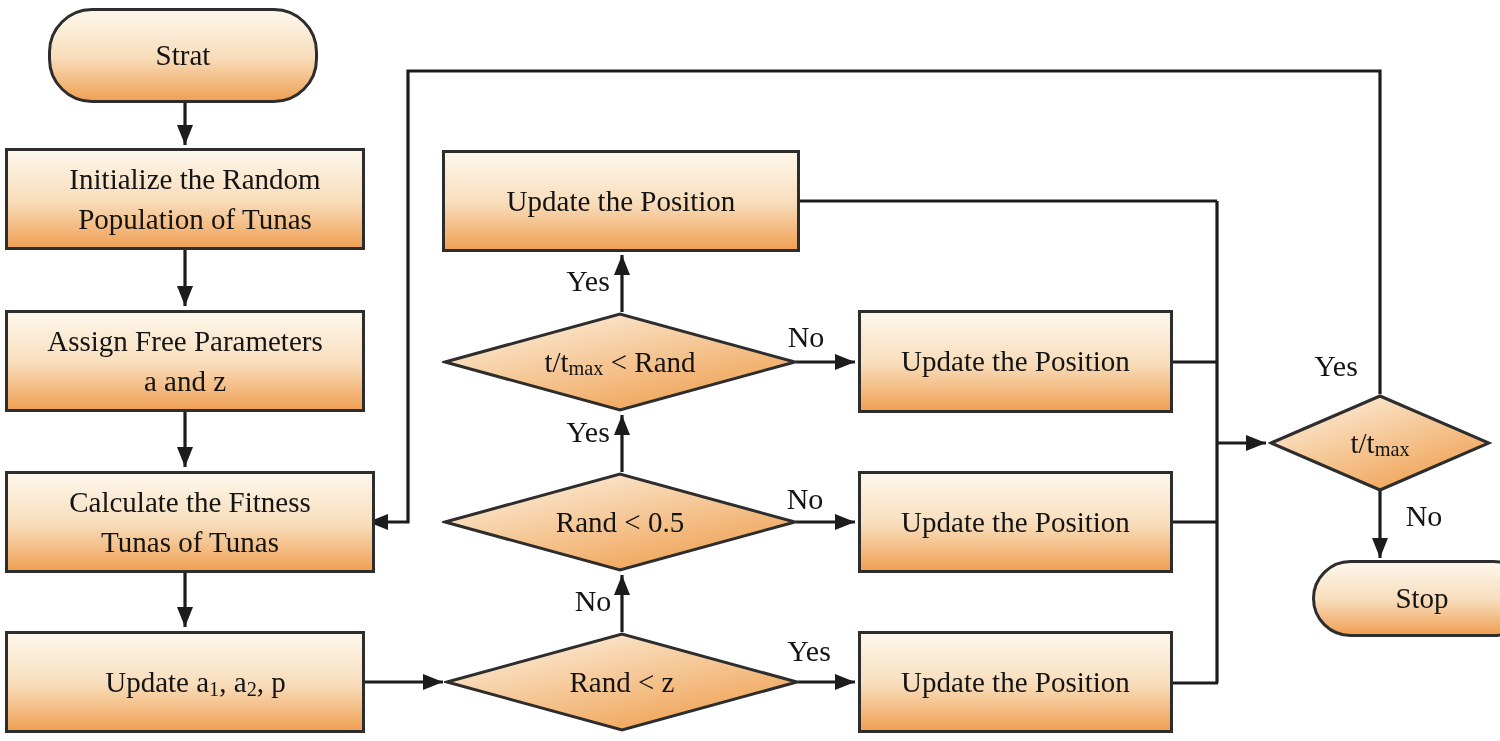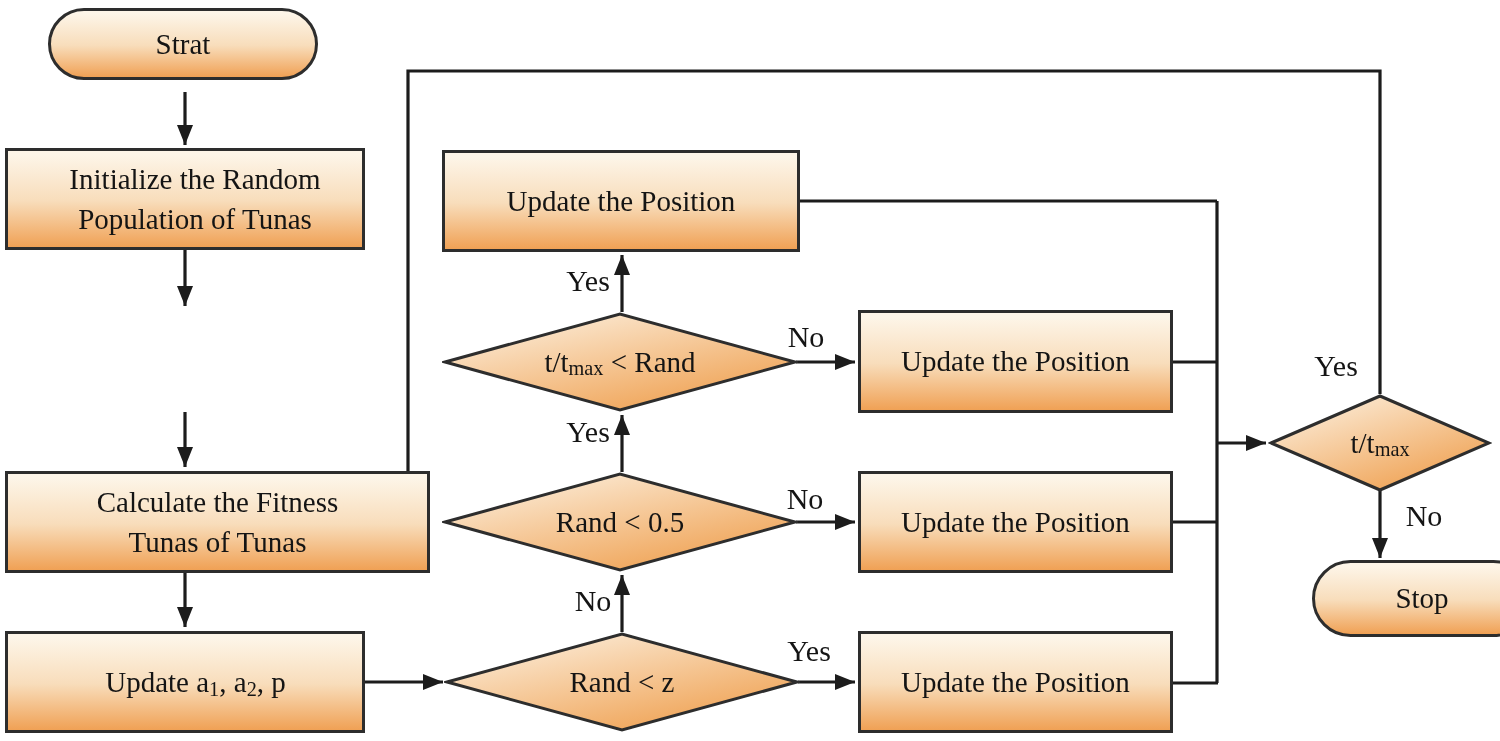--- a/index.html
+++ b/index.html
@@ -69,31 +69,35 @@
       <line x1="1173" y1="362" x2="1218" y2="362"></line>
       <line x1="1173" y1="522" x2="1218" y2="522"></line>
       <line x1="1173" y1="683" x2="1218" y2="683"></line>
       <line x1="1217" y1="201" x2="1217" y2="683"></line>
       <line x1="1217" y1="443" x2="1266" y2="443" marker-end="url(#arrow)"></line>
       <polyline points="1380,394 1380,71 408,71 408,522 368,522" marker-end="url(#arrow)"></polyline>
       <line x1="1380" y1="490" x2="1380" y2="558" marker-end="url(#arrow)"></line>
     </g>
   </svg>
 
-  <div class="node capsule" style="left:48px;top:8px;width:270px;height:72px;">
+  <div class="node capsule" style="left:48px;top:8px;width:270px;height:95px;">
     <div>Strat</div>
   </div>
 
   <div class="node" style="left:5px;top:148px;width:360px;height:102px;padding-left:20px;">
     <div>Initialize the Random</div>
     <div>Population of Tunas</div>
   </div>
 
+  <div class="node" style="left:5px;top:310px;width:360px;height:102px;">
+    <div>Assign Free Parameters</div>
+    <div>a and z</div>
+  </div>
 
-  <div class="node" style="left:5px;top:471px;width:425px;height:102px;">
+  <div class="node" style="left:5px;top:471px;width:370px;height:102px;">
     <div>Calculate the Fitness</div>
     <div>Tunas of Tunas</div>
   </div>
 
   <div class="node" style="left:5px;top:631px;width:360px;height:102px;padding-left:21px;">
     <div>
       <span>Update a</span><sub>1</sub><span>, a</span><sub>2</sub><span>, p</span>
     </div>
   </div>
 

